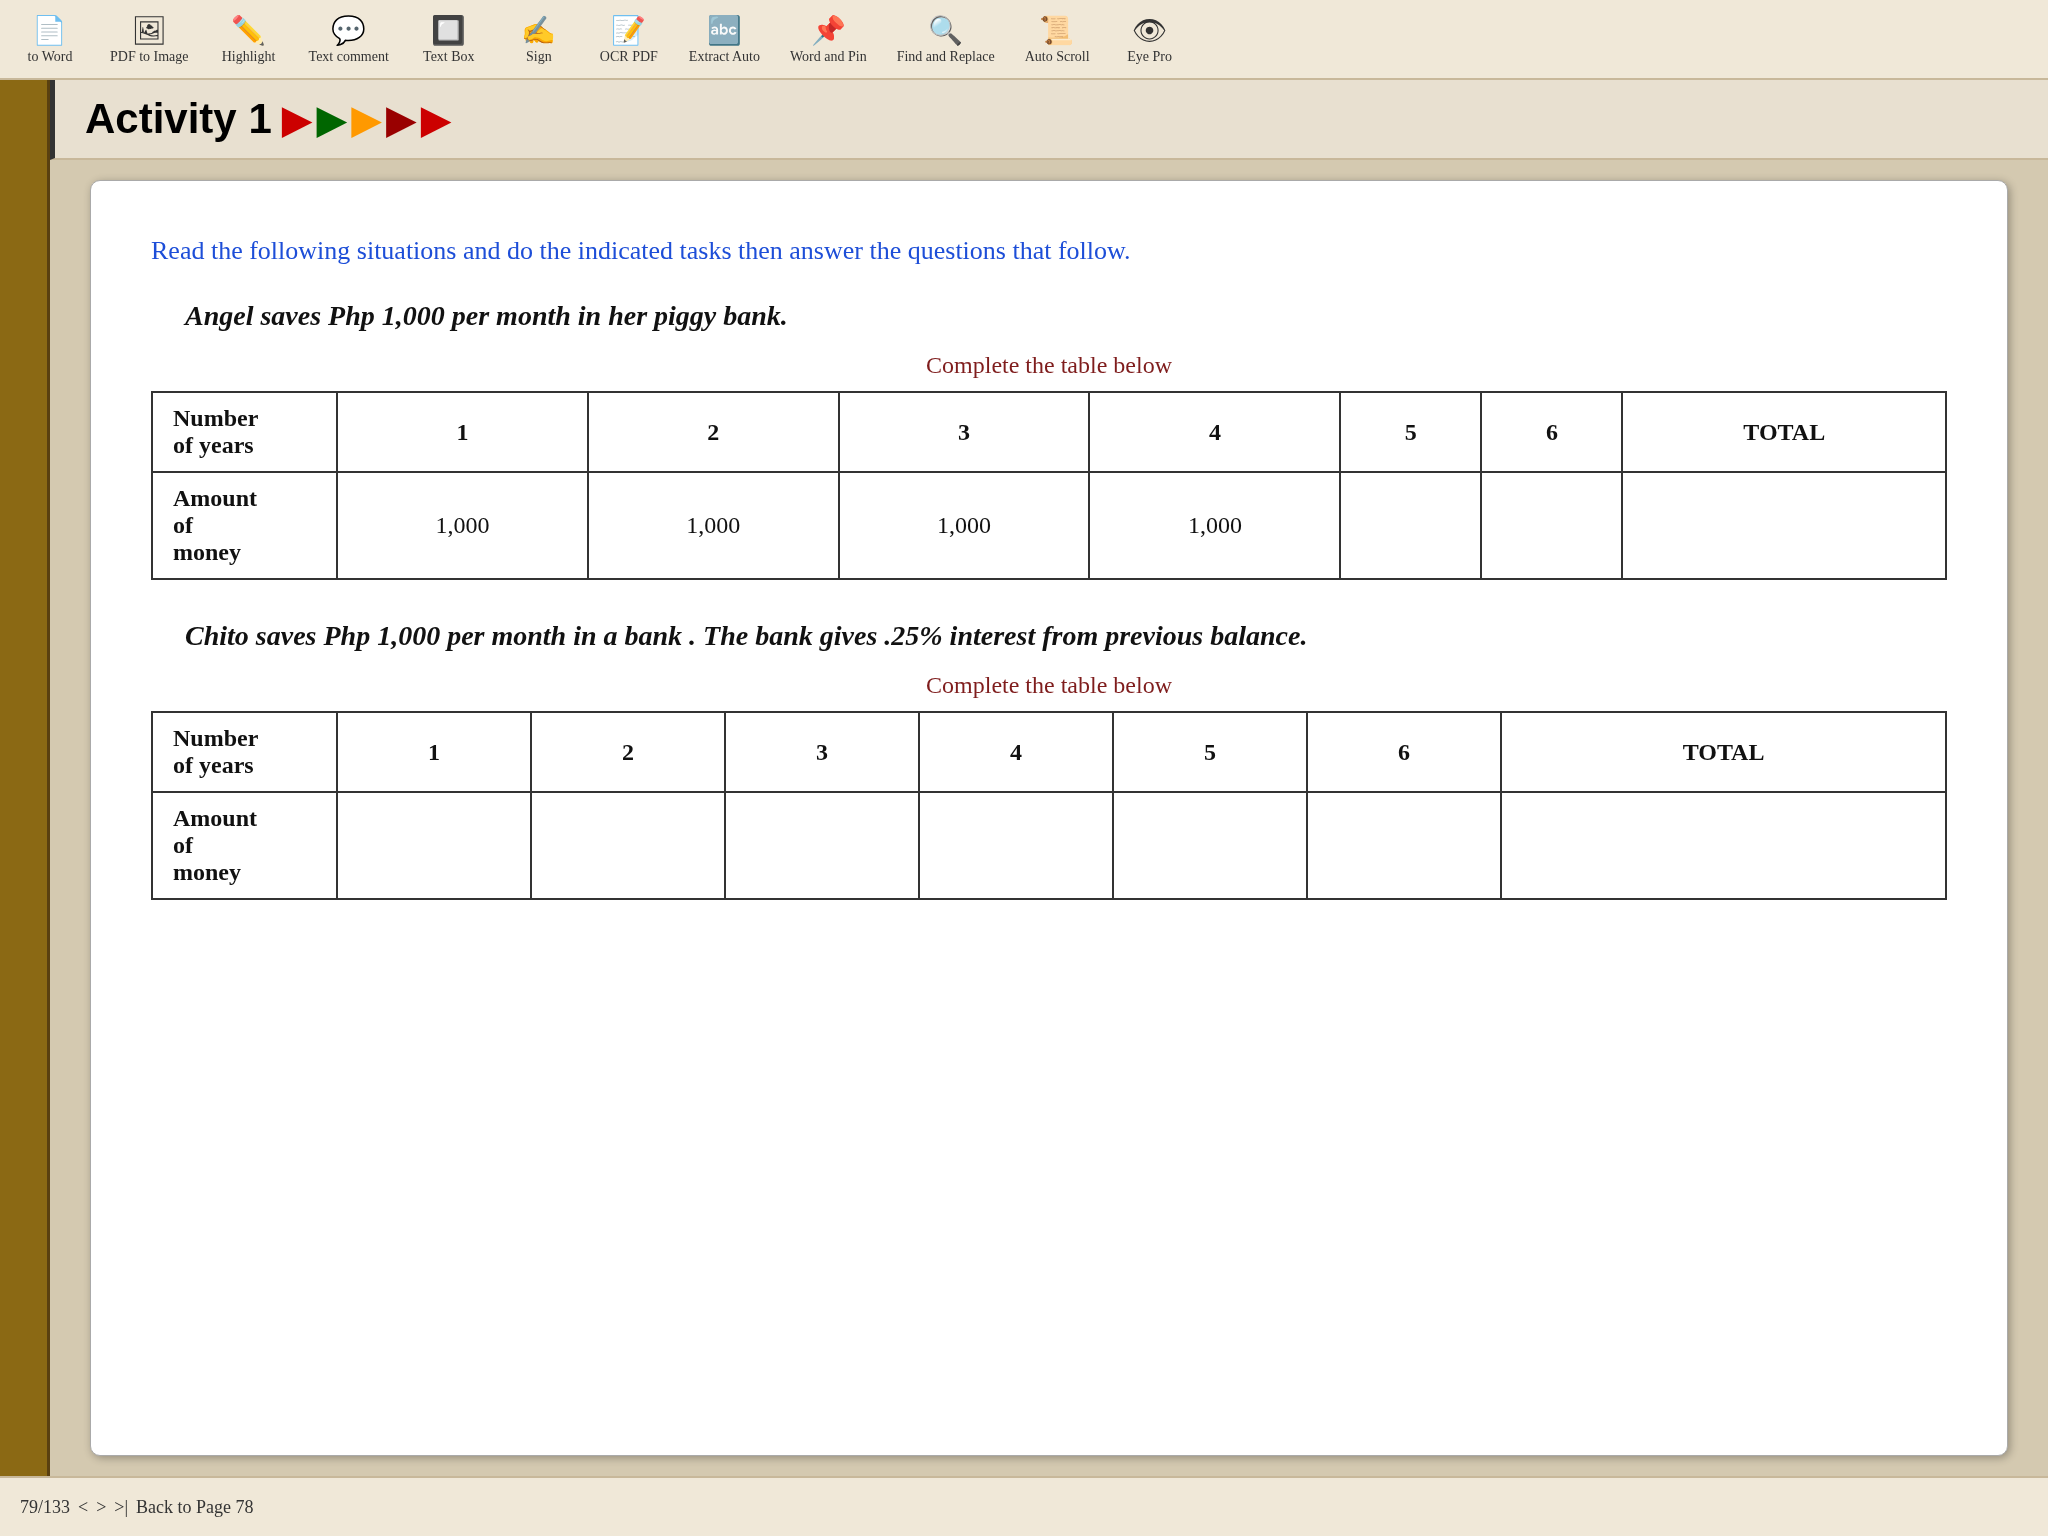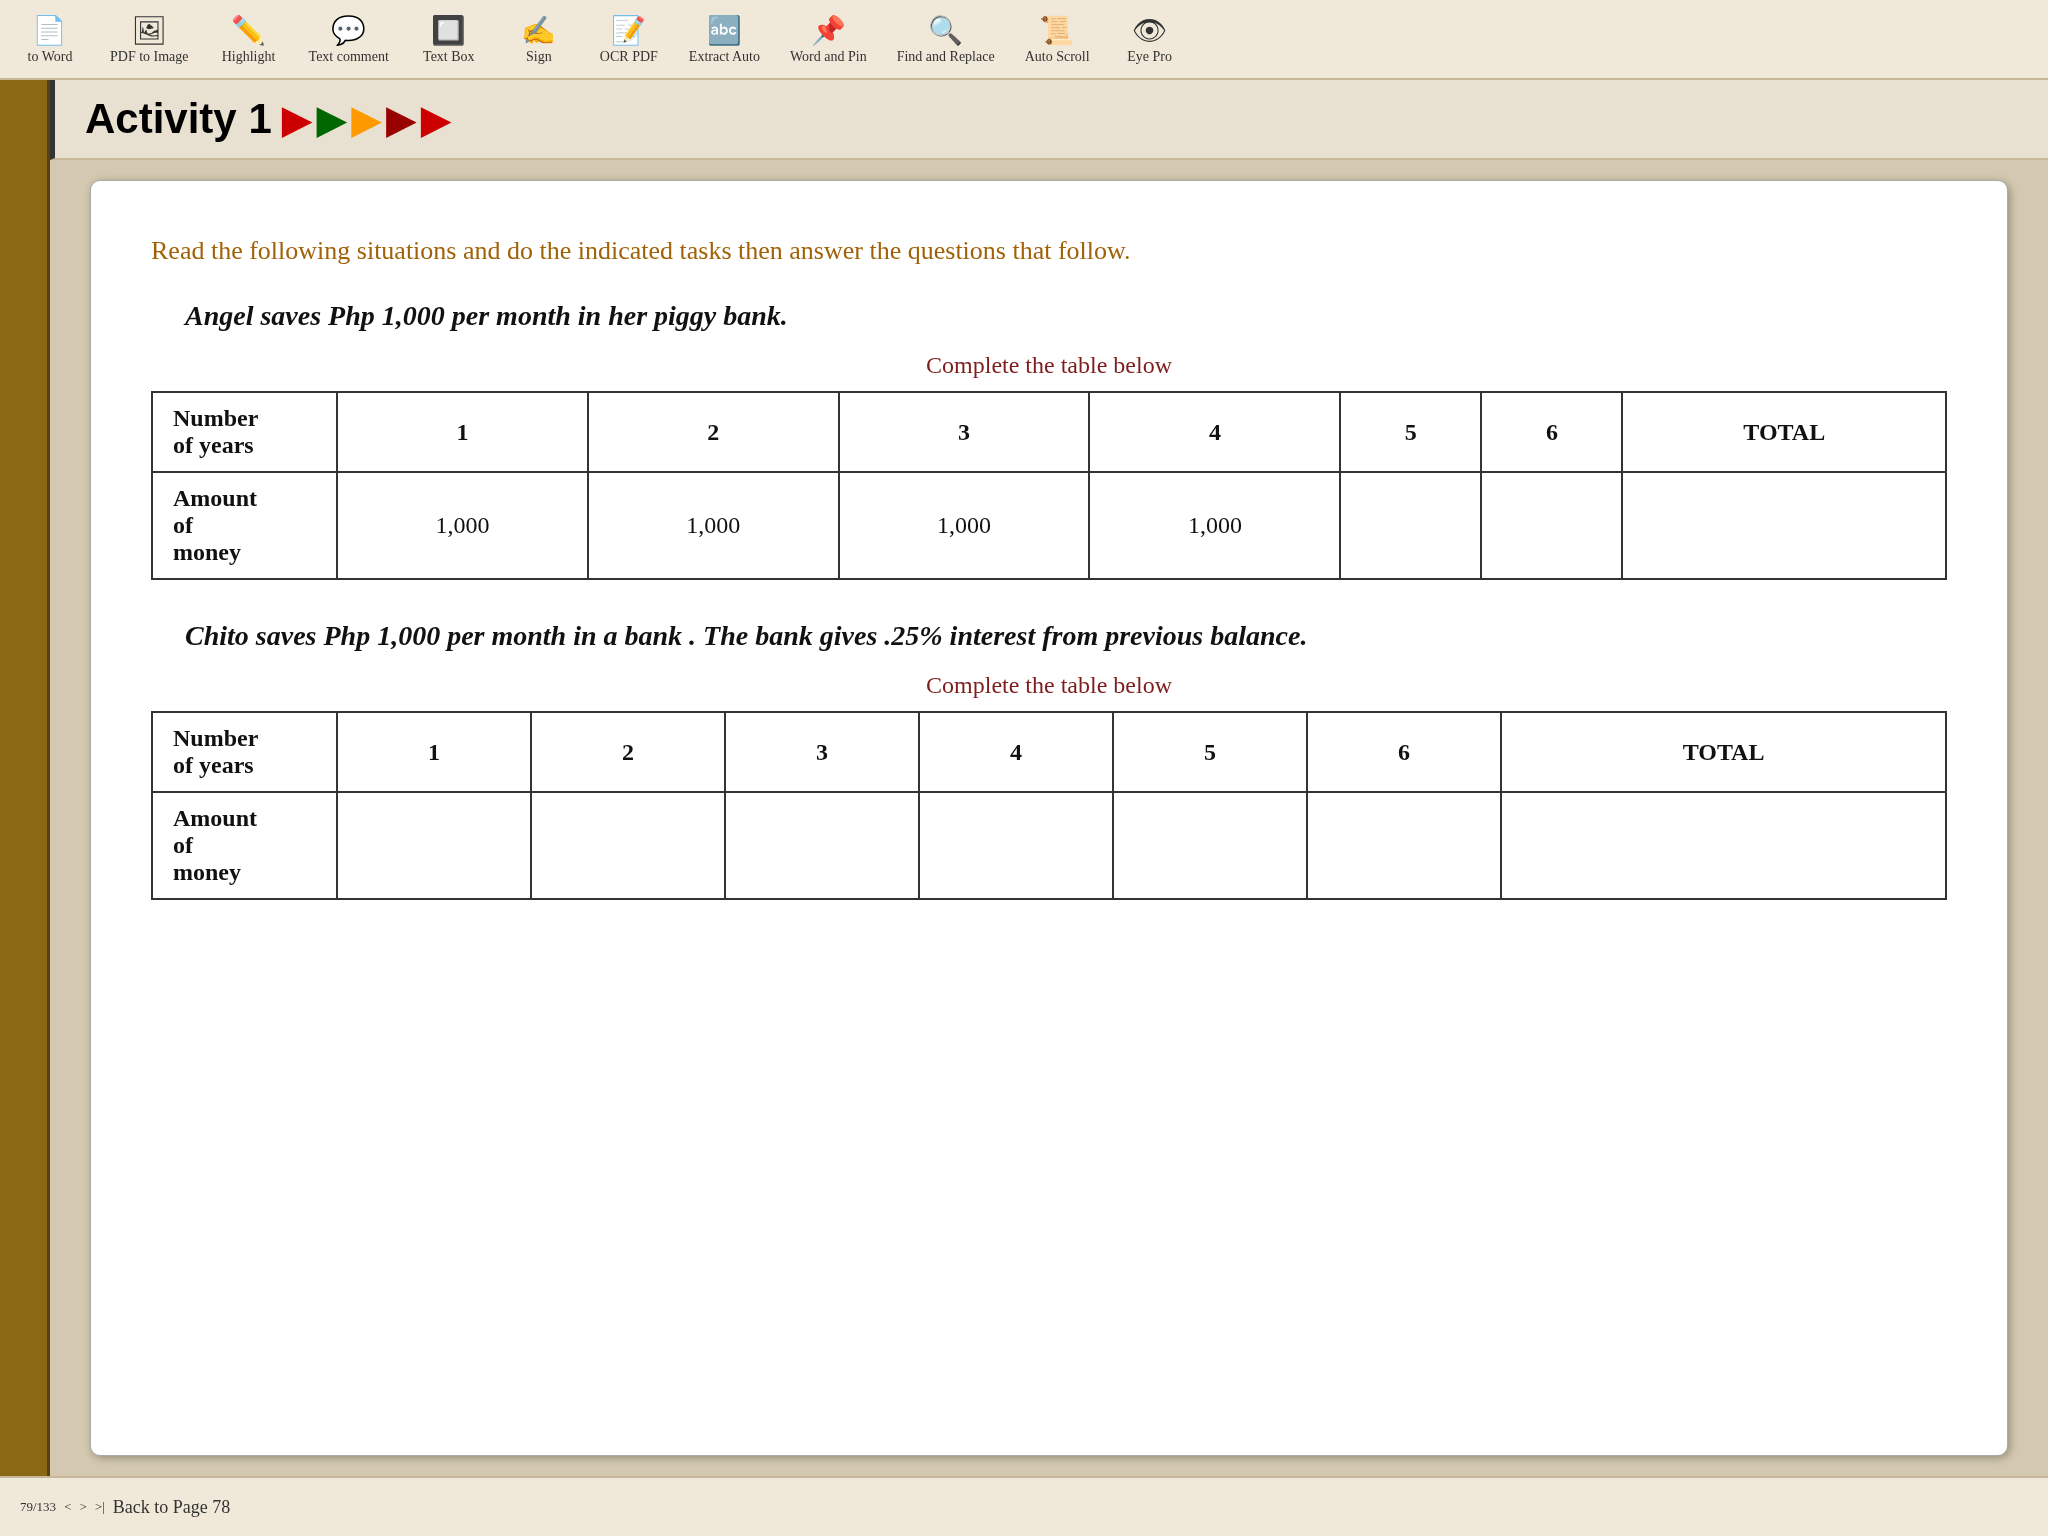--- a/index.html
+++ b/index.html
@@ -112,21 +112,21 @@
       border-radius: 10px;
       flex: 1;
       overflow-y: auto;
       border: 1px solid #aaa;
       box-shadow: 2px 2px 8px rgba(0,0,0,0.3);
     }
 
     .intro-text {
       font-size: 26px;
       line-height: 1.5;
-      color: #a16207;
+      color: #1d4ed8;
       margin-bottom: 30px;
       font-family: 'Times New Roman', Times, serif;
       text-align: justify;
     }
 
     .situation-text {
       font-size: 28px;
       font-weight: bold;
       font-style: italic;
       color: #111;
@@ -182,21 +182,21 @@
       gap: 10px;
     }
     .page-nav {
       display: flex;
       align-items: center;
       gap: 8px;
       font-size: 18px;
       color: #333;
     }
     .nav-btn {
-      font-size: 13px;
+      font-size: 18px;
       cursor: pointer;
       color: #333;
     }
     .back-to-page {
       font-size: 18px;
       color: #333;
       cursor: pointer;
       text-decoration: none;
     }
   </style>

